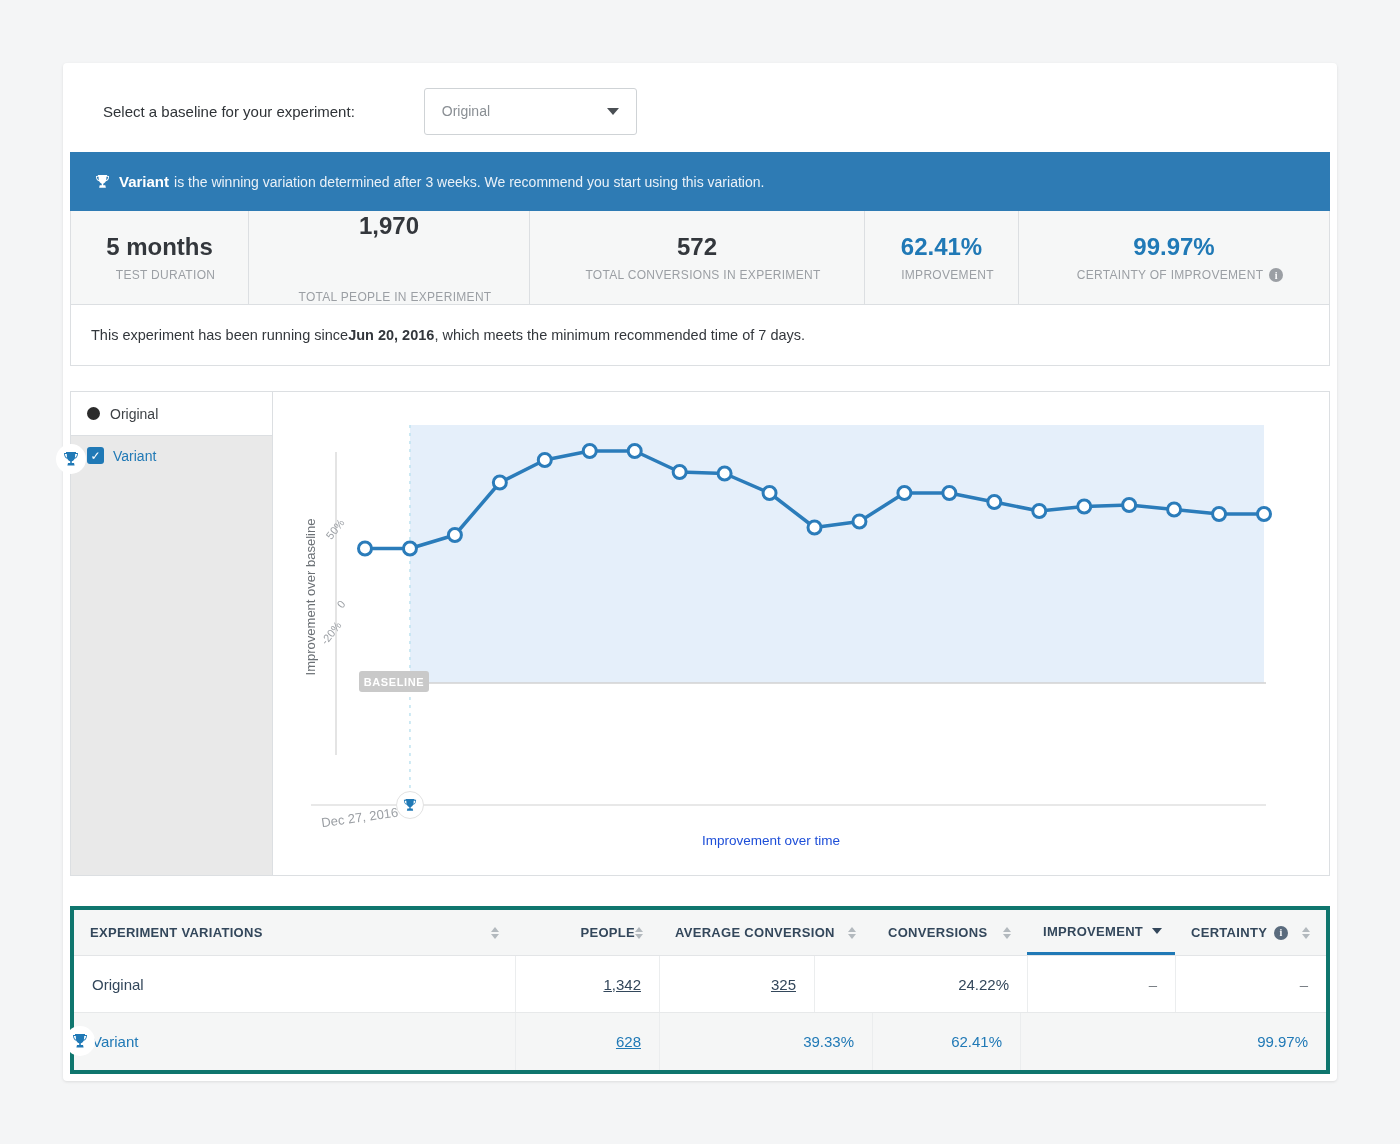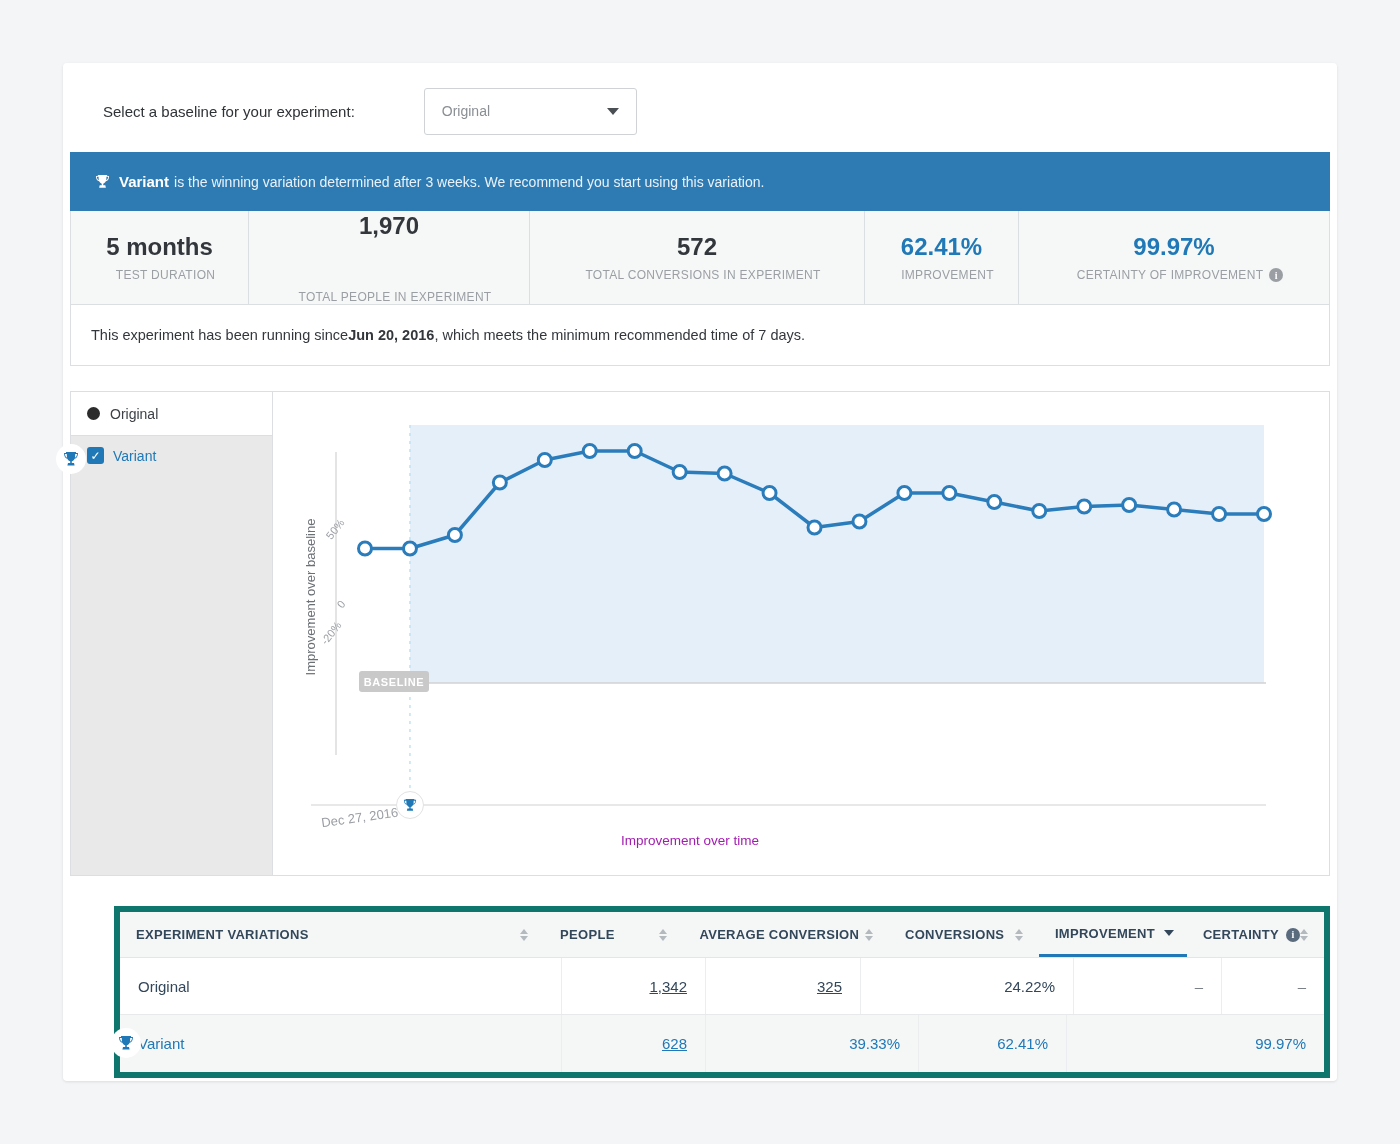--- a/index.html
+++ b/index.html
@@ -62,30 +62,30 @@
             font-size:13px; color:#6b7075; transform:rotate(-90deg); }
   .ytick { position:absolute; font-size:11px; color:#9b9fa4; transform:translate(-50%,-50%) rotate(-52deg); }
   .ytick-50 { left:62px; top:137px; } .ytick-0 { left:68px; top:212px; } .ytick-neg20 { left:58px; top:241px; }
   .baseline-badge { position:absolute; left:86px; top:279px; width:70px; height:21px; background:#c9c9c9;
                     border-radius:3px; color:#fff; font-size:11px; font-weight:bold; letter-spacing:0.6px;
                     display:flex; align-items:center; justify-content:center; z-index:3; }
   .axis-trophy { position:absolute; left:123px; top:399px; width:28px; height:28px; border-radius:50%;
                  background:#fff; border:1px solid #e2e2e2; display:flex; align-items:center; justify-content:center; z-index:3; }
   .x-first-label { position:absolute; left:48px; top:417px; width:90px; font-size:13px; color:#9b9fa4;
                    transform:rotate(-8deg); }
-  .xlabel { position:absolute; left:348px; top:441px; width:300px; text-align:left; font-size:13.5px; color:#a21caf; }
+  .xlabel { position:absolute; left:348px; top:441px; width:300px; text-align:center; font-size:13.5px; color:#1d4ed8; }
 
   
-  .vtable { position:relative; margin-top:30px; border:6px solid #0f766e;margin-left:44px; }
+  .vtable { position:relative; margin-top:30px; border:4px solid #0f766e; }
   .trow { display:flex; }
   .thead { background:#f5f6f6; height:46px; border-bottom:1px solid #e3e5e7; }
   .th { display:flex; align-items:center; padding:0 16px; font-size:13px; font-weight:bold; color:#33475b;
         letter-spacing:0.3px; cursor:pointer; }
   .spread { justify-content:space-between; }
-  .col-0{ width:441px; } .col-1{ width:144px; } .col-2{ width:155px; } .col-3{ width:213px; }
+  .col-0{ width:441px; } .col-1{ width:144px;justify-content:flex-end; } .col-2{ width:155px; } .col-3{ width:213px; }
   .col-4{ width:148px; } .col-5{ flex:1; }
   .sort-icon { display:inline-flex; flex-direction:column; gap:2px; }
   .sort-icon .tri-up { width:0; height:0; border-left:4px solid transparent; border-right:4px solid transparent; border-bottom:5px solid #b3b9be; }
   .sort-icon .tri-down { width:0; height:0; border-left:4px solid transparent; border-right:4px solid transparent; border-top:5px solid #b3b9be; }
   .active-caret { width:0; height:0; border-left:5px solid transparent; border-right:5px solid transparent;
                   border-top:6px solid #33475b; margin-left:9px; }
   .th-improvement { border-bottom:3px solid #2079b6; }
   .th-group { display:flex; align-items:center; gap:7px; }
   .th .info-icon { background:#5a6b7d; }
   .tbody-row { height:57px; align-items:center; font-size:15px; }

